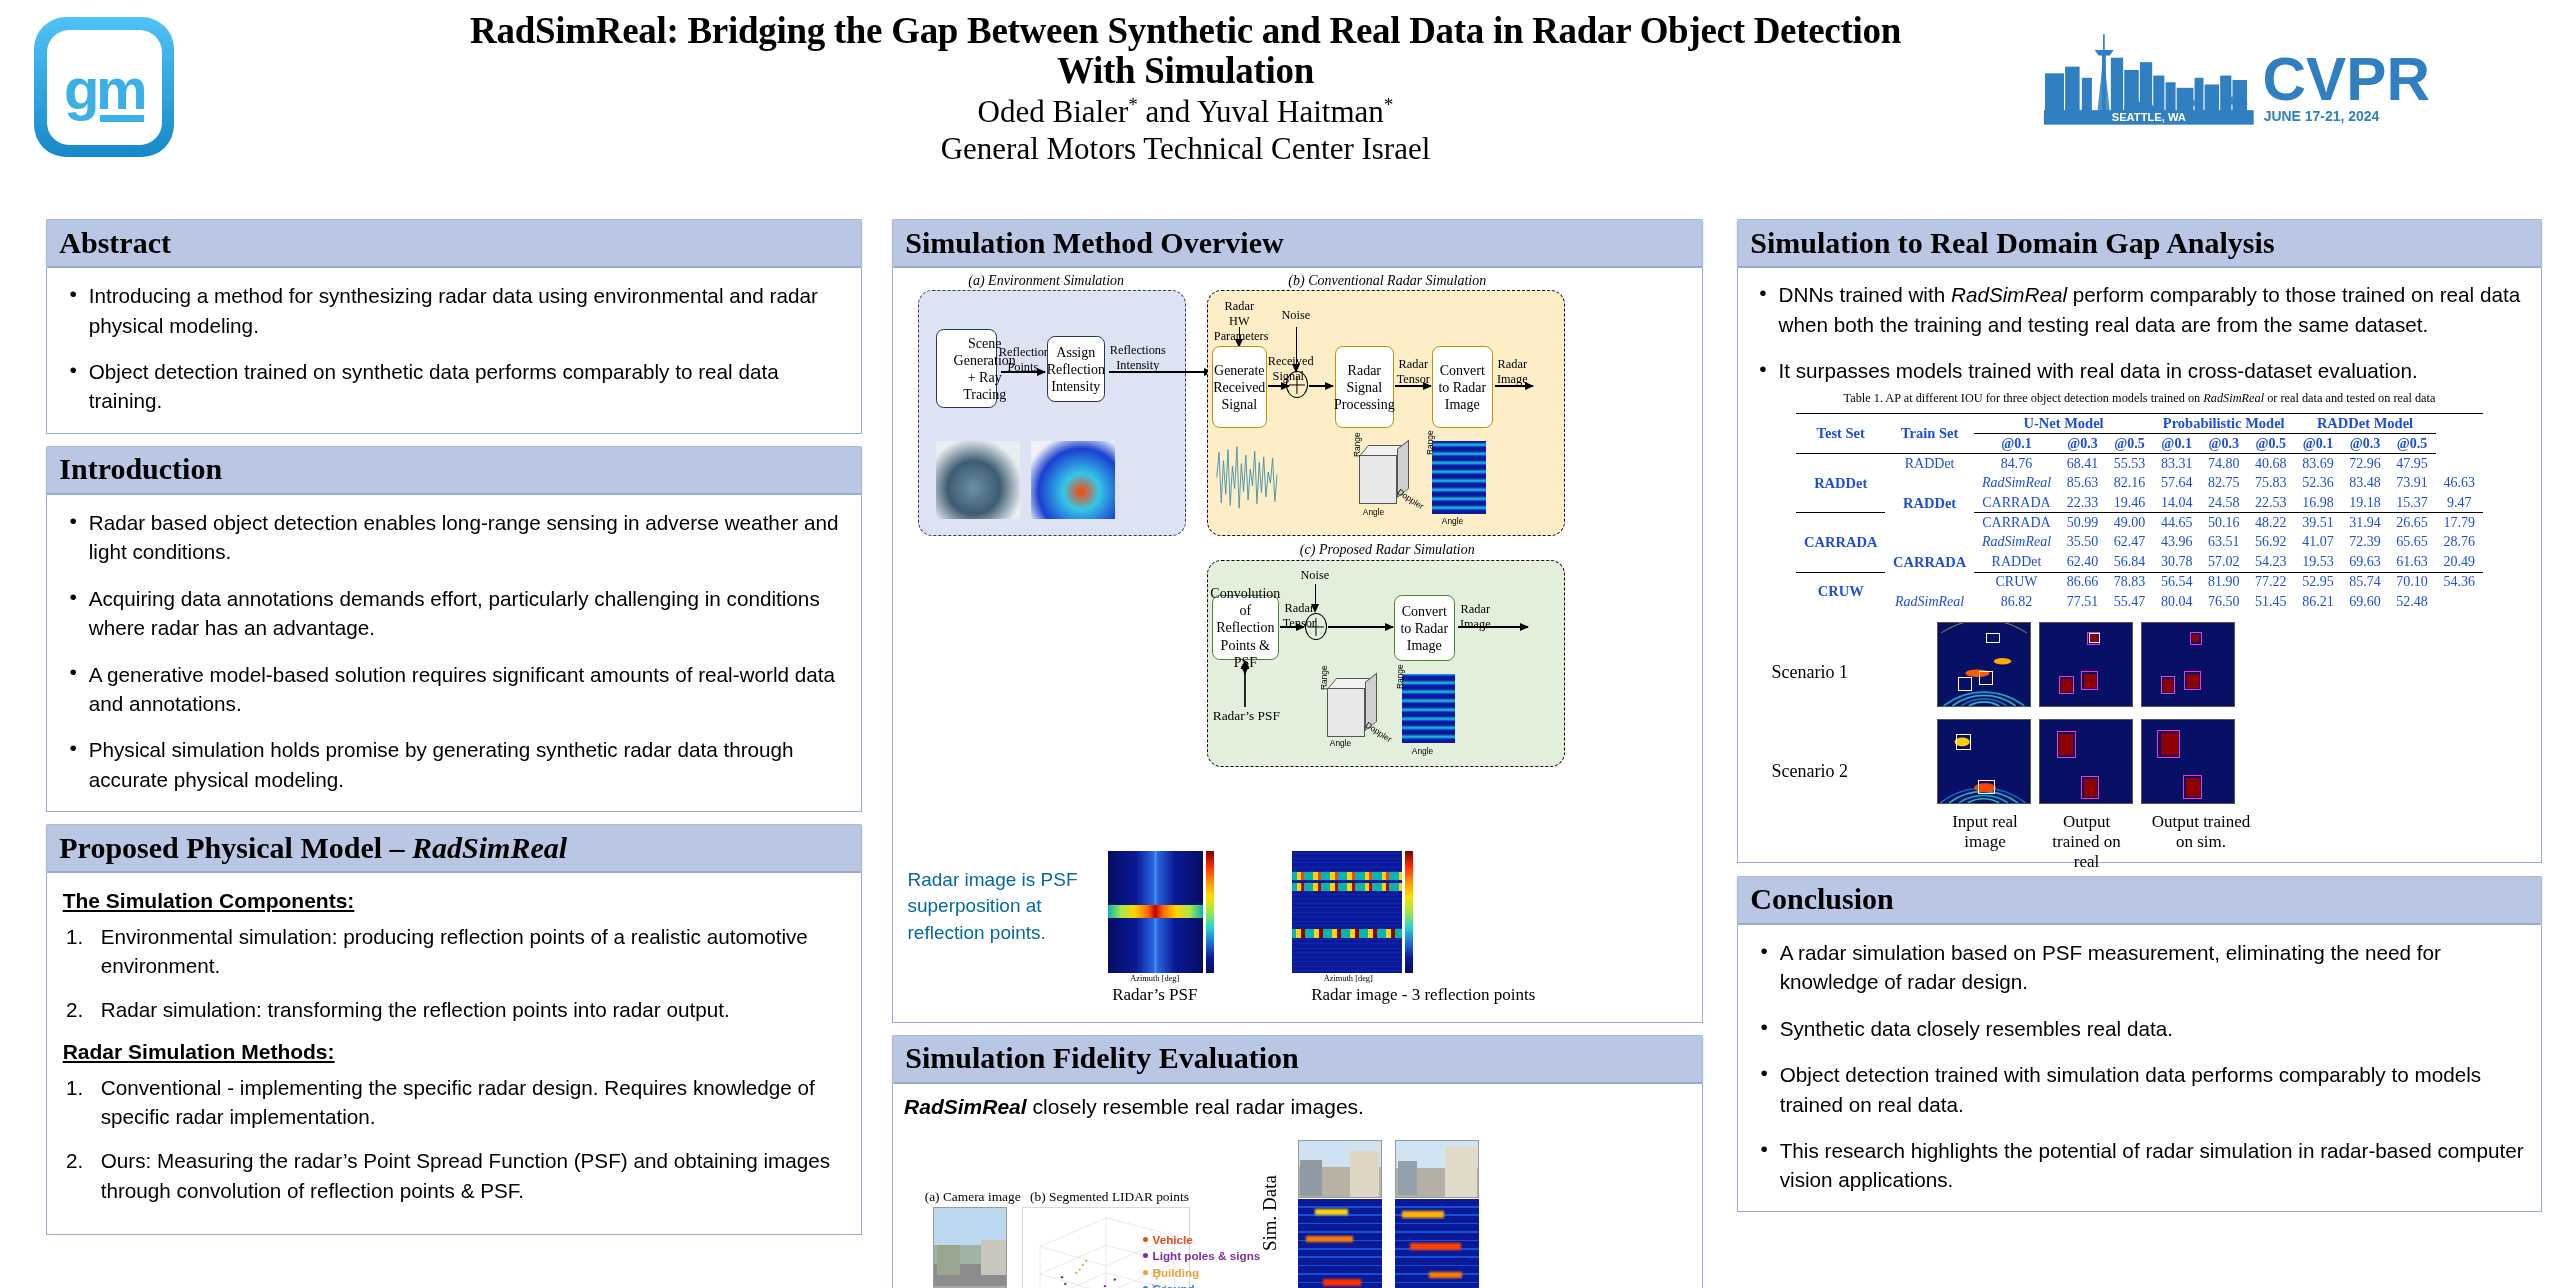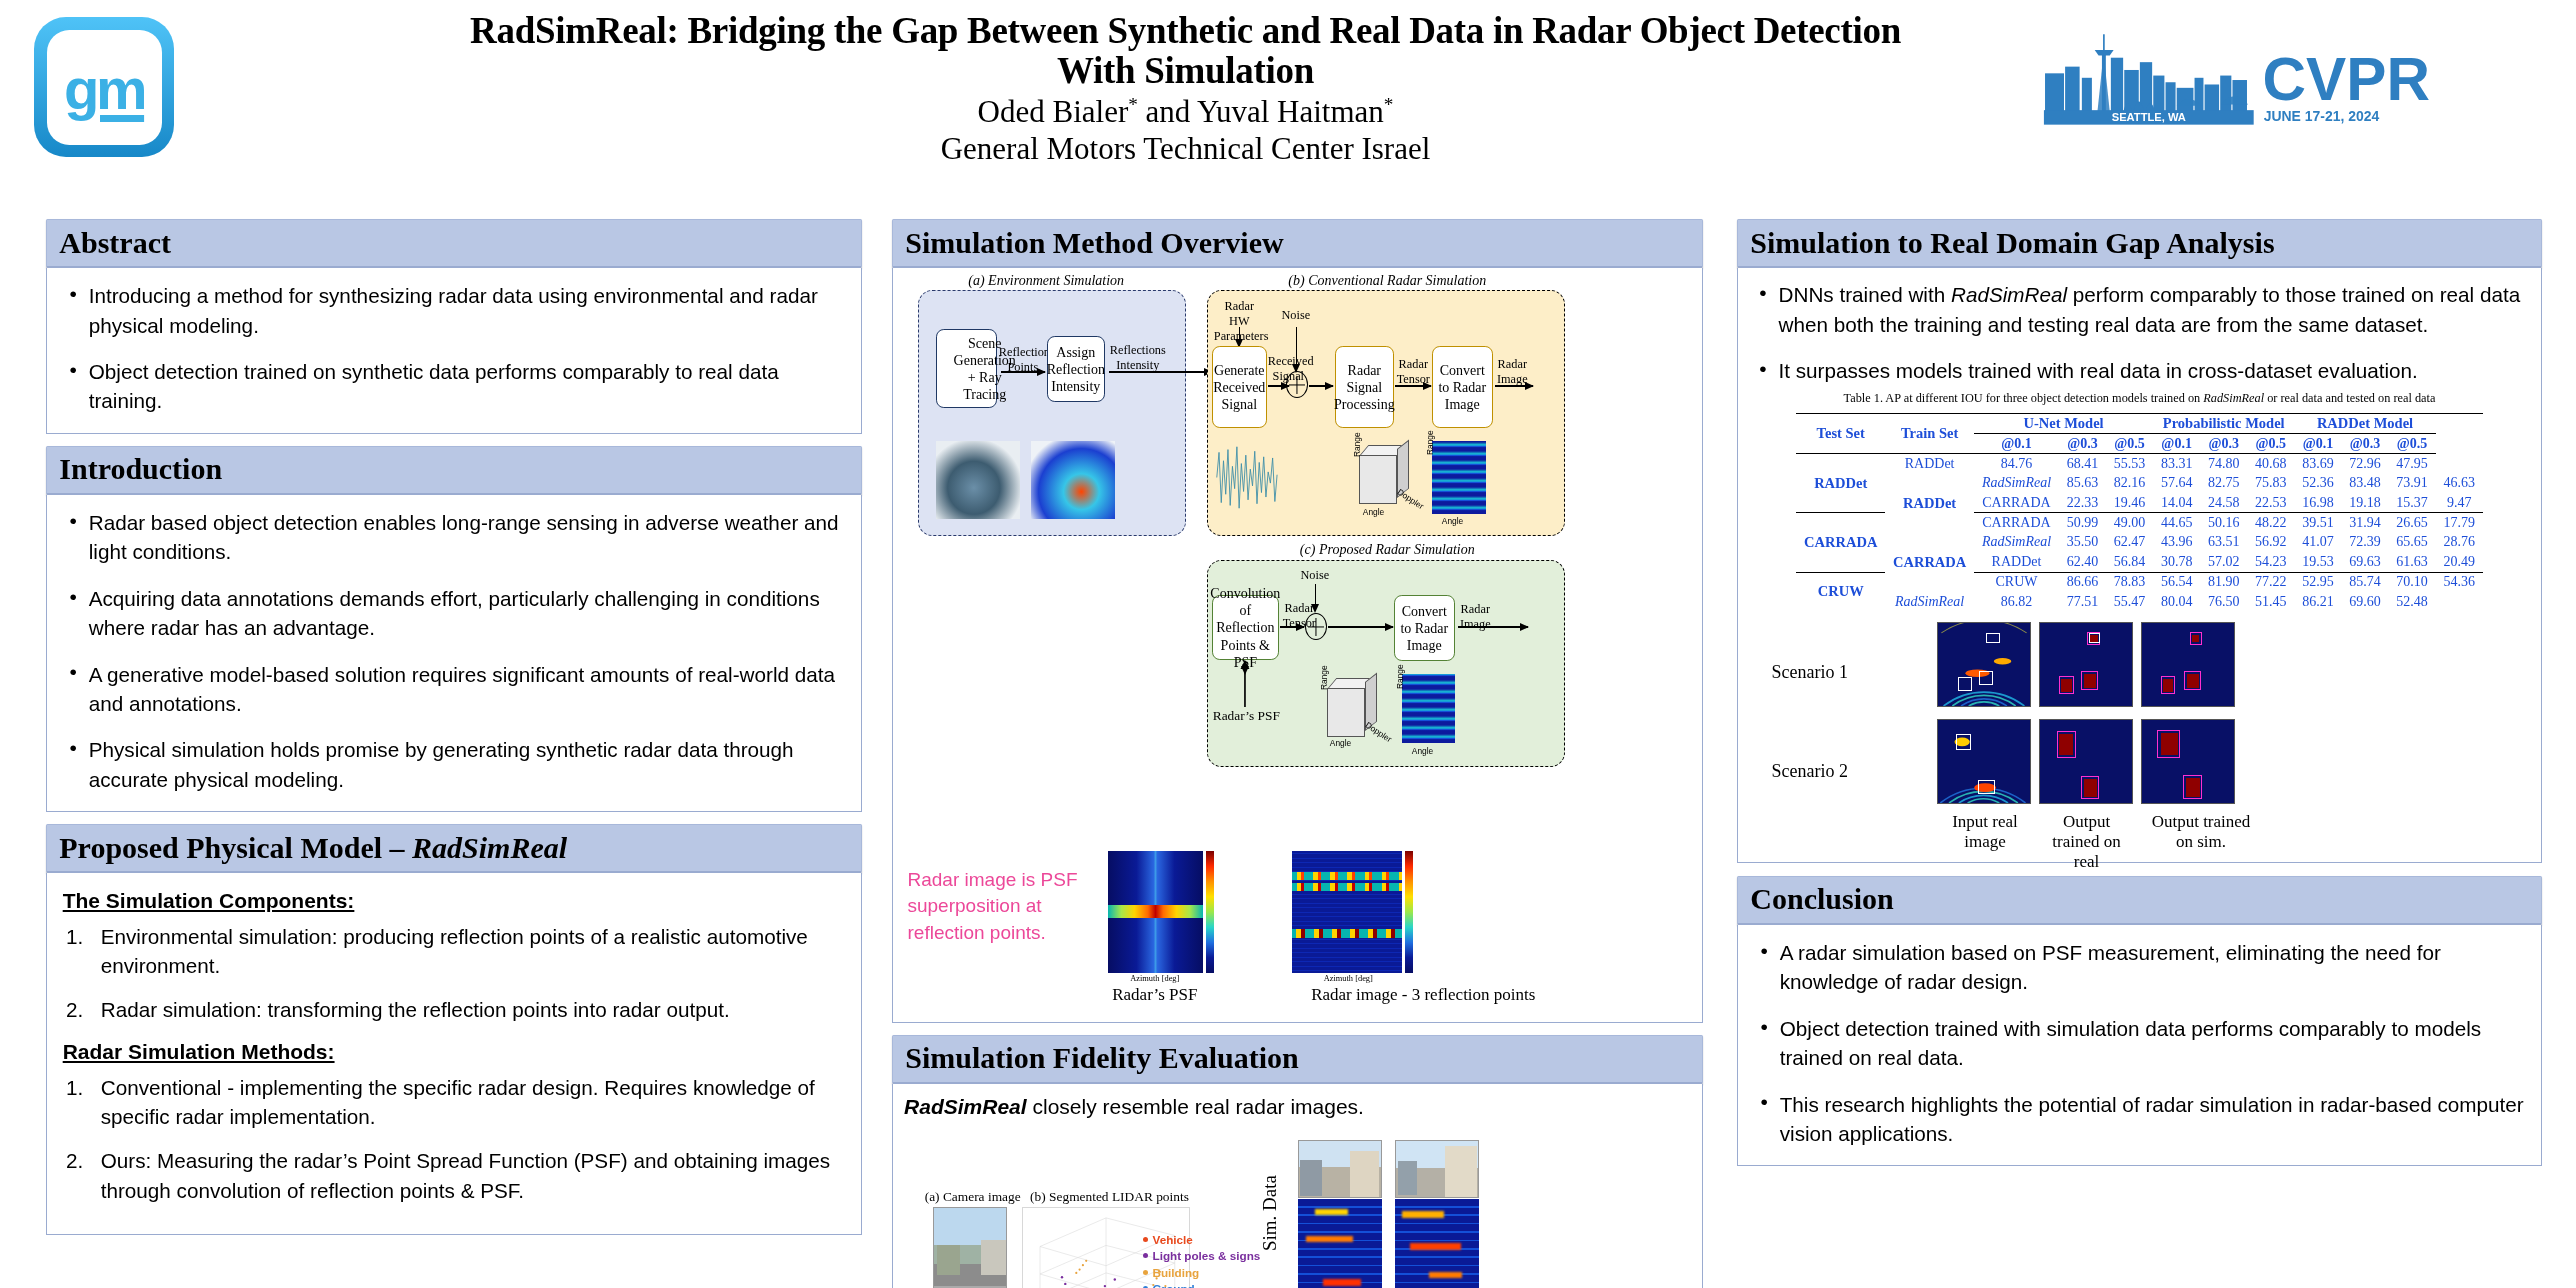--- a/index.html
+++ b/index.html
@@ -126,21 +126,21 @@
   .cube .top { position:absolute; left:0; top:0; width:38px; height:11.2px;
         background:#f2f2f2; border:1.1px solid #555; transform: skewX(-40deg); transform-origin: bottom left;}
   .cube .side{ position:absolute; left:38px; top:3.4px; width:12.3px; height:49px;
         background:#cfcfcf; border:1.1px solid #555; transform: skewY(-38deg); transform-origin: top left;}
   .cube-lbl { position:absolute; font-size:8.4px; font-family:"Liberation Sans",sans-serif; }
 
   .heatmap { position:absolute; background:#0a1a8c; overflow:hidden; }
 
   .psf-row { position: relative; width:100%; height: 168px; margin-top: 3.4px; }
   .psf-text { position:absolute; left: 6.7px; top: 20px; width: 184px;
-              font-size: 19px; line-height: 1.4; color:#ec4899; }
+              font-size: 19px; line-height: 1.4; color:#0369a1; }
   .psf-cap { position:absolute; font-family:"Liberation Serif", serif;
              font-size: 17px; text-align:center; color:#000; }
 
   .fid-lead { font-family:"Liberation Sans", sans-serif; font-weight:700; font-style: italic;
               font-size: 21px; color:#000; margin: 2.2px 0 10px 1.1px; }
   .fid-lead span.norm { font-style: normal; font-weight: 400; }
 
   .fig-fid { position: relative; width: 100%; height: 341px; }
 
   
@@ -750,20 +750,21 @@
       </div>
     </section>
 
     <section class="panel">
       <div class="panel-head">
         <h2>Conclusion</h2>
       </div>
       <div class="panel-body">
         <ul class="bullets">
           <li>A radar simulation based on PSF measurement, eliminating the need for knowledge of radar design.</li>
+          <li>Synthetic data closely resembles real data.</li>
           <li>Object detection trained with simulation data performs comparably to models trained on real data.</li>
           <li>This research highlights the potential of radar simulation in radar-based computer vision applications.</li>
         </ul>
       </div>
     </section>
   </div>
 </div>
 
 
 </body></html>

